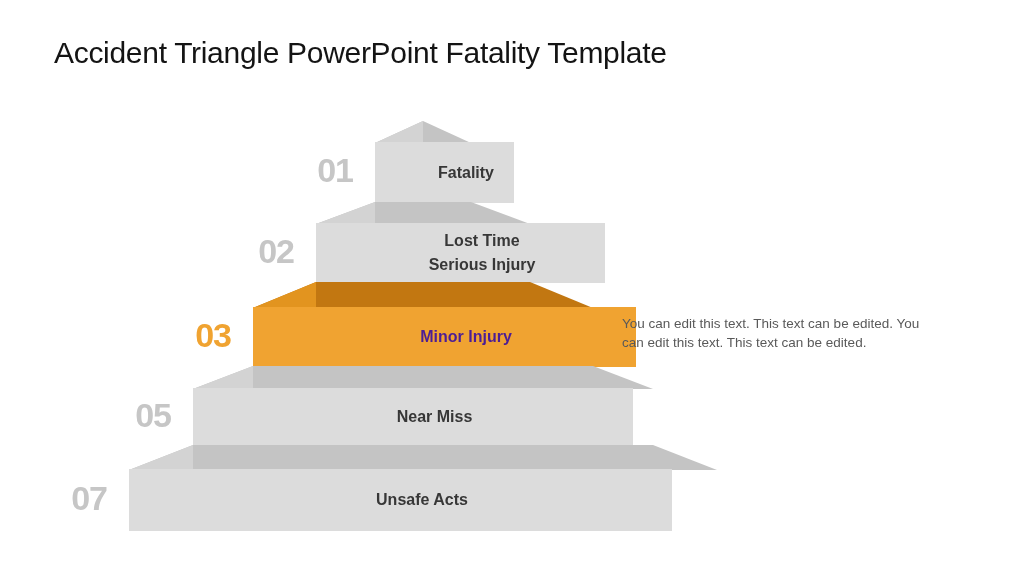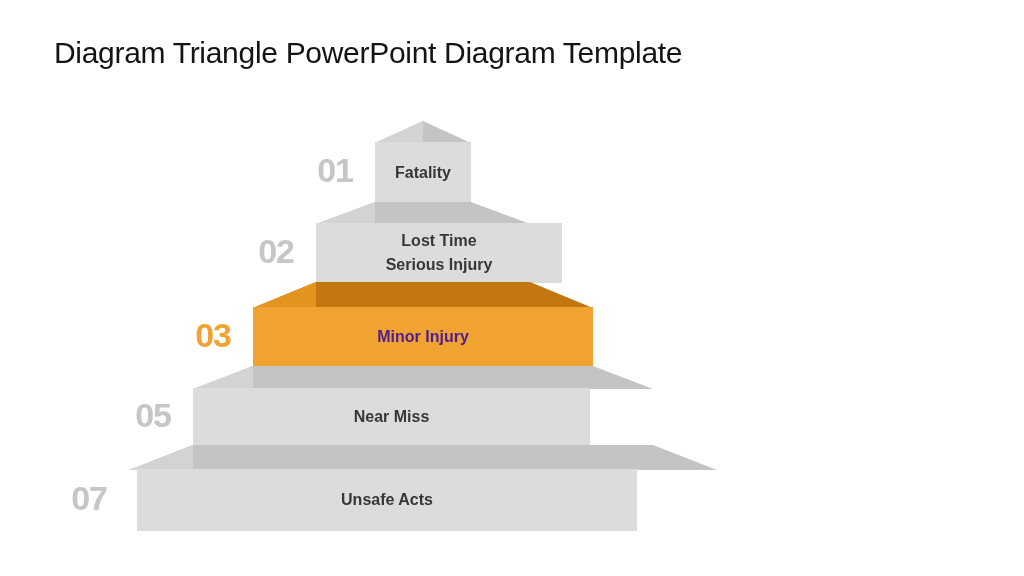--- a/index.html
+++ b/index.html
@@ -9,32 +9,33 @@
   }
   .title{
     position:absolute;left:54px;top:36px;width:860px;
     font-size:30px;font-weight:500;letter-spacing:-.3px;color:var(--title-text,#141414);
     white-space:nowrap;
   }
   
   .face{
     position:absolute;display:flex;align-items:center;justify-content:center;
     background:var(--face-gray,#DCDCDC);
+    padding-left:43px;
   }
   .face .lvl-label{
     font-size:16px;font-weight:bold;color:var(--label-text,#373737);
     text-align:center;white-space:pre-line;line-height:24px;
   }
   .face.orange{background:var(--accent,#F0A331);}
   .face.orange .lvl-label{color:#4c1d95;}
   .f1{left:375px;top:142px;width:96px;height:61px;}
   .f2{left:316px;top:223px;width:246px;height:60px;}
   .f3{left:253px;top:307px;width:340px;height:60px;}
   .f4{left:193px;top:388px;width:397px;height:58px;}
-  .f5{left:129px;top:469px;width:500px;height:62px;margin-left:8px;}
+  .f5{left:129px;top:469px;width:500px;height:62px;}
   
   .roofbox{position:absolute;}
   .roofbox .dark,.roofbox .lite{position:absolute;left:0;top:0;width:100%;height:100%;}
   .roofbox .dark{background:var(--roof-gray,#C4C4C4);}
   .roofbox .lite{background:var(--roof-facet,#D3D3D3);}
   .roofbox.orange .dark{background:var(--accent-dark,#C27711);}
   .roofbox.orange .lite{background:var(--accent-facet,#E2941F);}
   .r1{left:375px;top:121px;width:96px;height:22px;}
   .r1 .dark{clip-path:polygon(48px 0,100% 100%,0 100%);}
   .r1 .lite{clip-path:polygon(48px 0,48px 100%,0 100%);}
@@ -65,21 +66,21 @@
   .annotation{
     position:absolute;left:622px;top:314px;width:344px;
     font-size:13.5px;line-height:19px;color:var(--body-text,#595959);
   }
 </style>
 </head>
 <body>
 
 <div class="slide">
 
-  <div class="title">Diagram Triangle PowerPoint Diagram Template</div>
+  <div class="title">Accident Triangle PowerPoint Fatality Template</div>
 
   <div>
     <div class="num n1">01</div>
     <div class="roofbox r1">
       <i class="dark"></i>
       <i class="lite"></i>
     </div>
     <div class="face f1">
       <div class="lvl-label">Fatality</div>
     </div>
@@ -123,14 +124,18 @@
     <div class="num n5">07</div>
     <div class="roofbox r5">
       <i class="dark"></i>
       <i class="lite"></i>
     </div>
     <div class="face f5">
       <div class="lvl-label">Unsafe Acts</div>
     </div>
   </div>
 
+  <div class="annotation">
+    <div>You can edit this text. This text can be edited. You</div>
+    <div>can edit this text. This text can be edited.</div>
+  </div>
 
 </div>
 
 </body></html>

